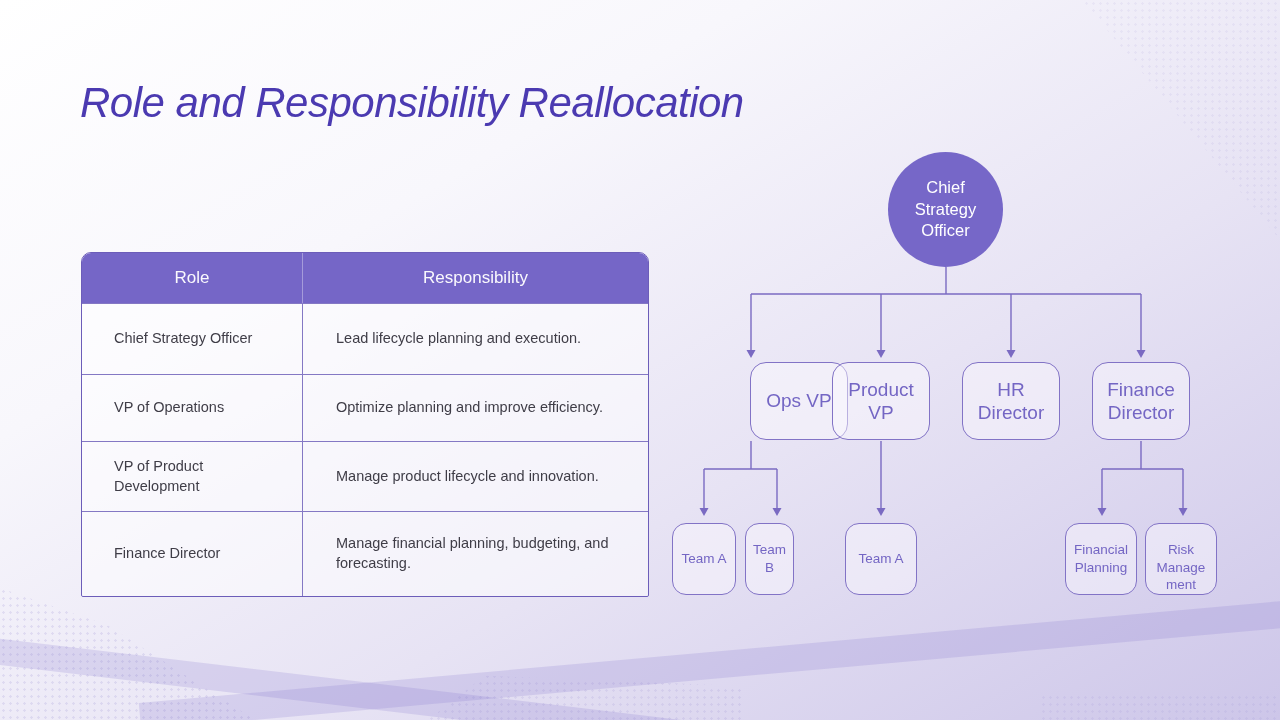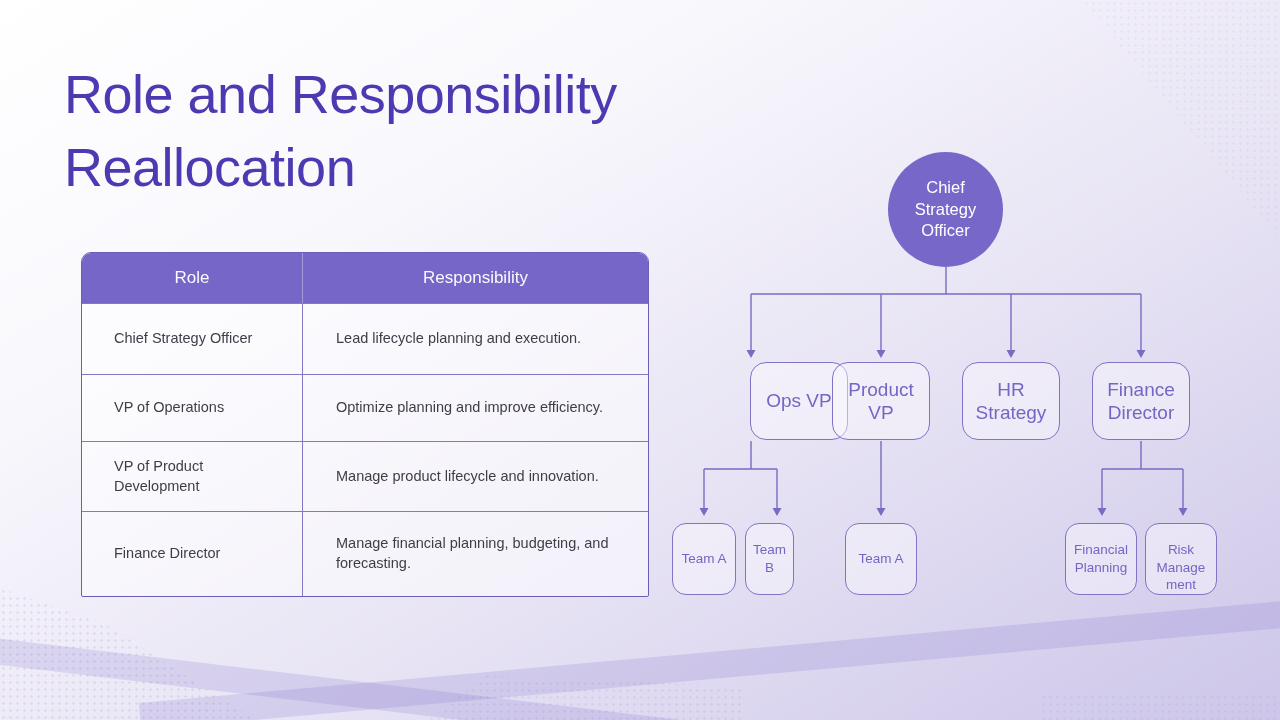--- a/index.html
+++ b/index.html
@@ -24,22 +24,22 @@
   .dots-tr{left:1020px;top:0;width:260px;height:250px;opacity:.55;
     clip-path:polygon(24% 0,100% 0,100% 96%);}
   .dots-bl{left:0;top:588px;width:255px;height:132px;
     clip-path:polygon(0 0,42% 28%,100% 100%,0 100%);}
   .dots-bc{left:428px;top:652px;width:315px;height:68px;opacity:.8;
     clip-path:polygon(0 100%,18% 35%,100% 50%,100% 100%);}
   .dots-br{left:1040px;top:694px;width:240px;height:26px;opacity:.6;}
   
   .title{
     position:absolute;left:64px;top:58px;width:770px;
-    font-size:54px;line-height:1.36;font-weight:500;letter-spacing:-0.5px;
-    color:#4b3ab1;margin:0;
+    font-size:42px;line-height:1.36;font-weight:500;letter-spacing:-0.5px;
+    color:#4b3ab1;margin:16px;font-style:italic;
   }
   
   .rtable{
     position:absolute;left:64px;top:252px;width:566px;
     border:1px solid #6c5db9;border-radius:10px 10px 2px 2px;
     overflow:hidden;display:grid;grid-template-columns:220px 346px;
     grid-template-rows:50px 71px 67px 70px 85px;
     margin-left:17px;
   }
   .rtable .hcell{
@@ -150,21 +150,21 @@
     <span>Chief Strategy Officer</span>
   </div>
 
   <div class="node node-l2 pos-ops">
     <span>Ops VP</span>
   </div>
   <div class="node node-l2 pos-product">
     <span>Product VP</span>
   </div>
   <div class="node node-l2 pos-hr">
-    <span>HR Strategy</span>
+    <span>HR Director</span>
   </div>
   <div class="node node-l2 pos-finance">
     <span>Finance Director</span>
   </div>
 
   <div class="node node-l3 pos-team-a1">
     <span>Team A</span>
   </div>
   <div class="node node-l3 pos-team-b">
     <span>Team B</span>

